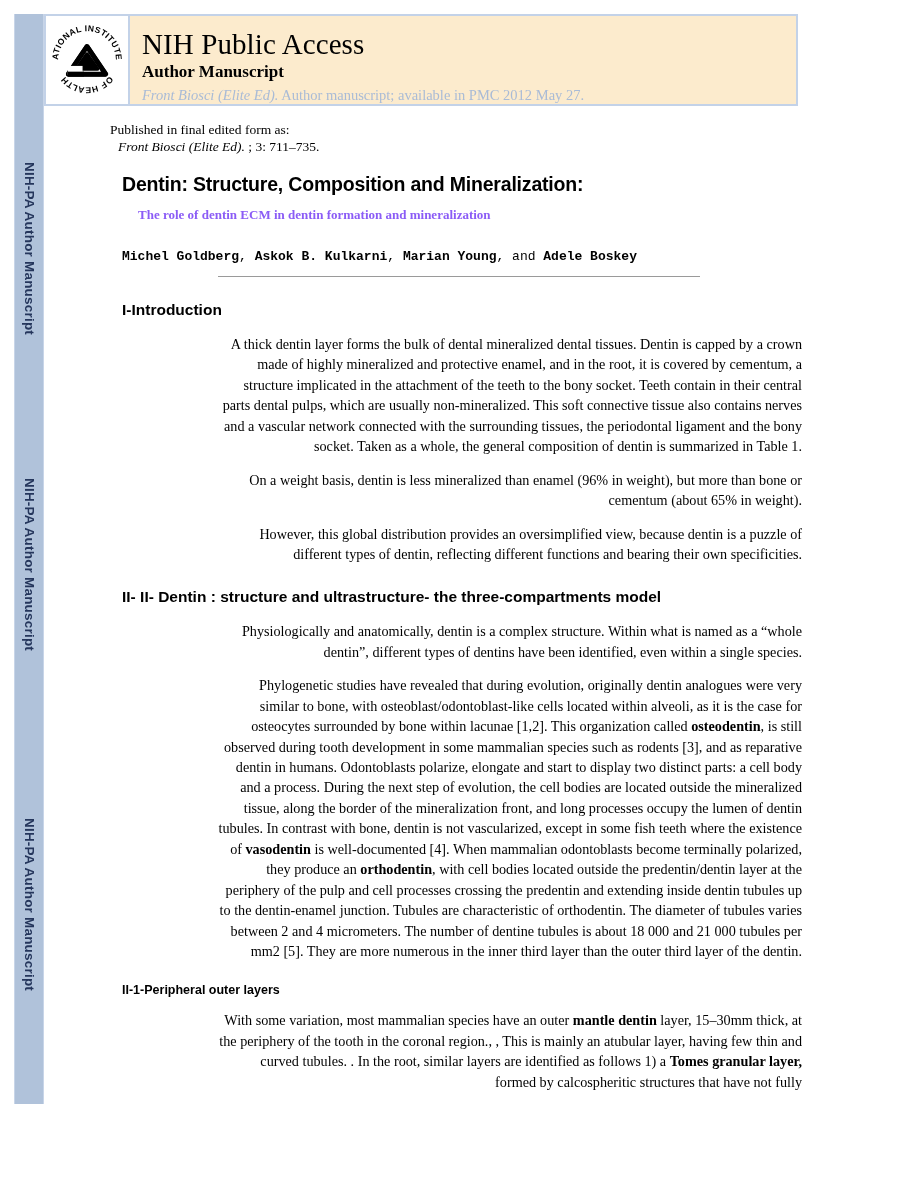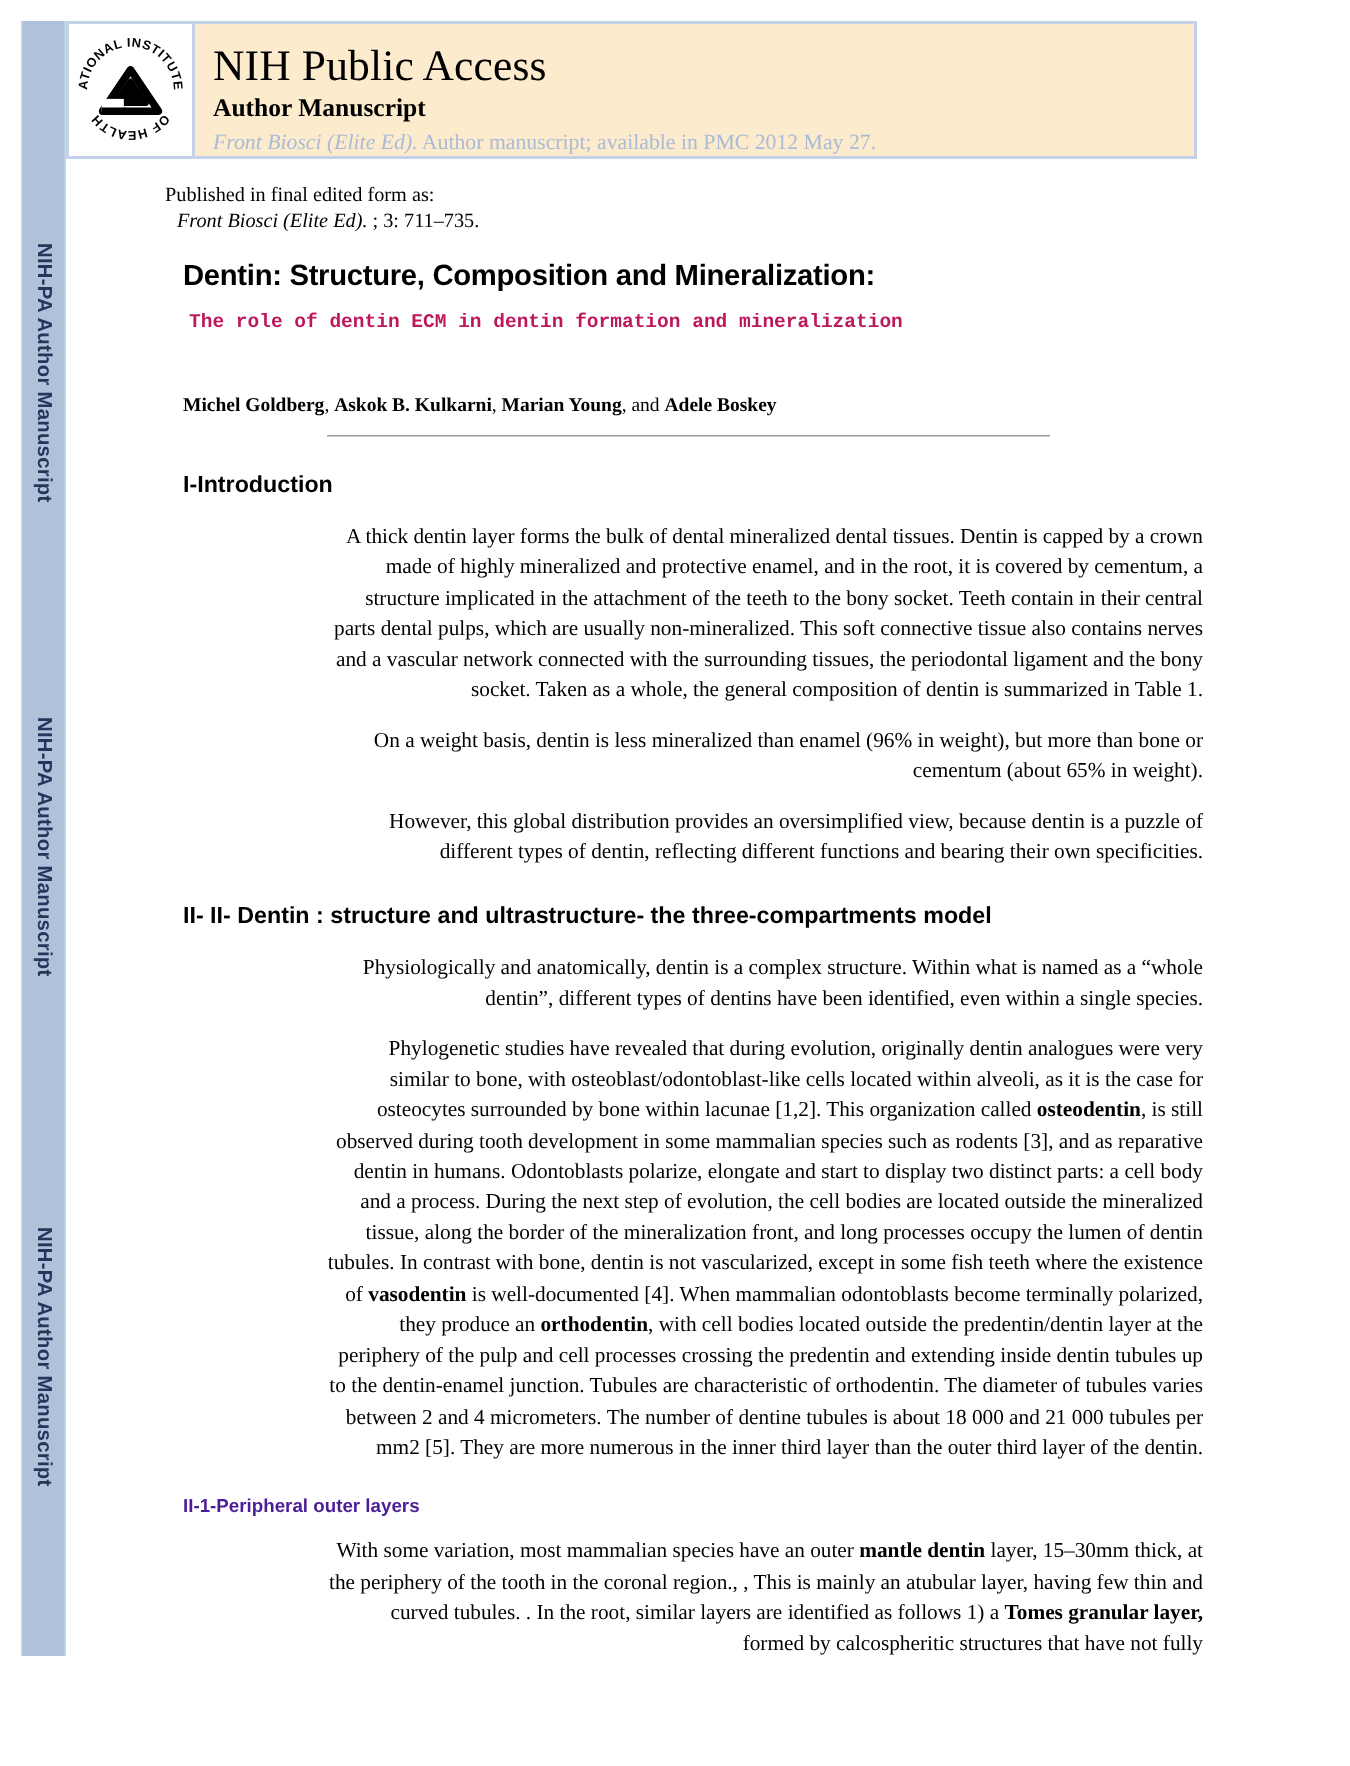--- a/index.html
+++ b/index.html
@@ -122,31 +122,31 @@
   }
   h1.doc-title {
     font-family: "Liberation Sans", "DejaVu Sans", sans-serif;
     font-size: 19.5px;
     font-weight: 700;
     margin: 0;
     letter-spacing: -0.2px;
     color: #000;
   }
   h2.doc-subtitle {
+    font-family: Liberation Serif, serif;
+    font-size: 13px;
+    font-weight: 700;
+    margin: 11px 0 0 16px;
+    color: #8b5cf6;
+  }
+  .authors {
     font-family: Liberation Mono, monospace;
     font-size: 13px;
     font-weight: 700;
-    margin: 11px 0 0 4px;
-    color: #be185d;
-  }
-  .authors {
-    font-family: Liberation Serif, serif;
-    font-size: 13px;
-    font-weight: 700;
-    margin: 40px 0 0 0;
+    margin: 26px 0 0 0;
     color: #000;
   }
   .authors .reg { font-weight: 400; }
   hr.rule {
     border: none;
     border-top: 1px solid #9a9a9a;
     margin: 12px 0 0 96px;
     width: 482px;
     height: 0;
   }
@@ -155,21 +155,21 @@
     font-size: 15.5px;
     font-weight: 700;
     margin: 24px 0 0 0;
     color: #000;
   }
   h4.subsect {
     font-family: "Liberation Sans", "DejaVu Sans", sans-serif;
     font-size: 12.5px;
     font-weight: 700;
     margin: 22px 0 0 0;
-    color: #4c1d95;
+    color: #000000;
   }
   p.body {
     font-family: "Liberation Serif", "DejaVu Serif", serif;
     font-size: 14.2px;
     line-height: 1.44;
     margin: 13px 0 0 96px;
     width: 584px;
     color: #000;
     text-align: right;
   }

